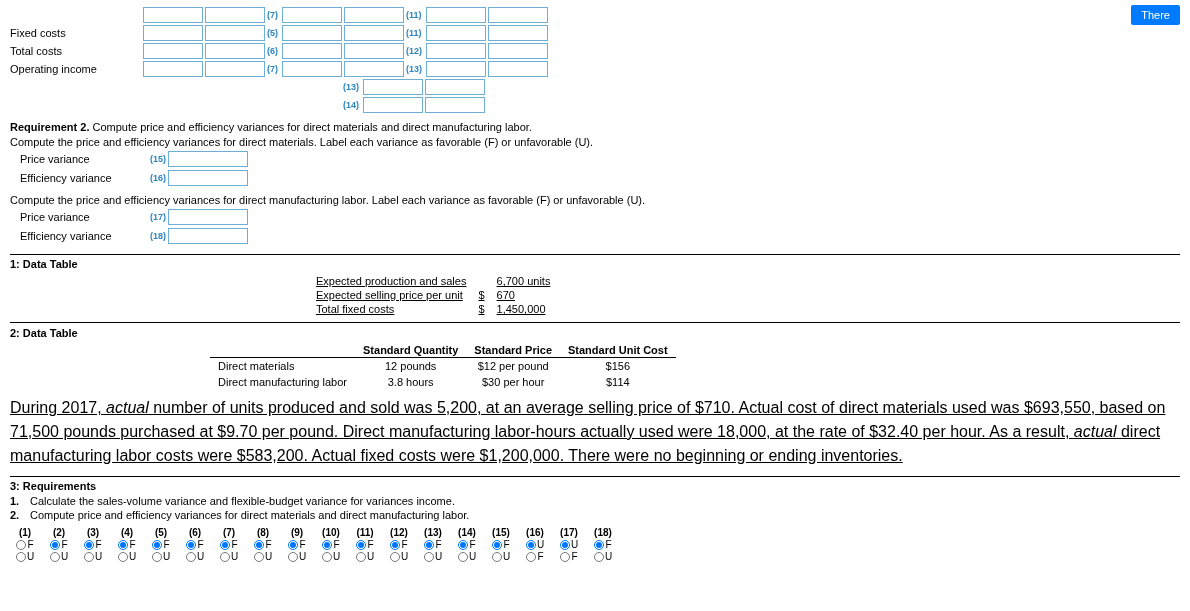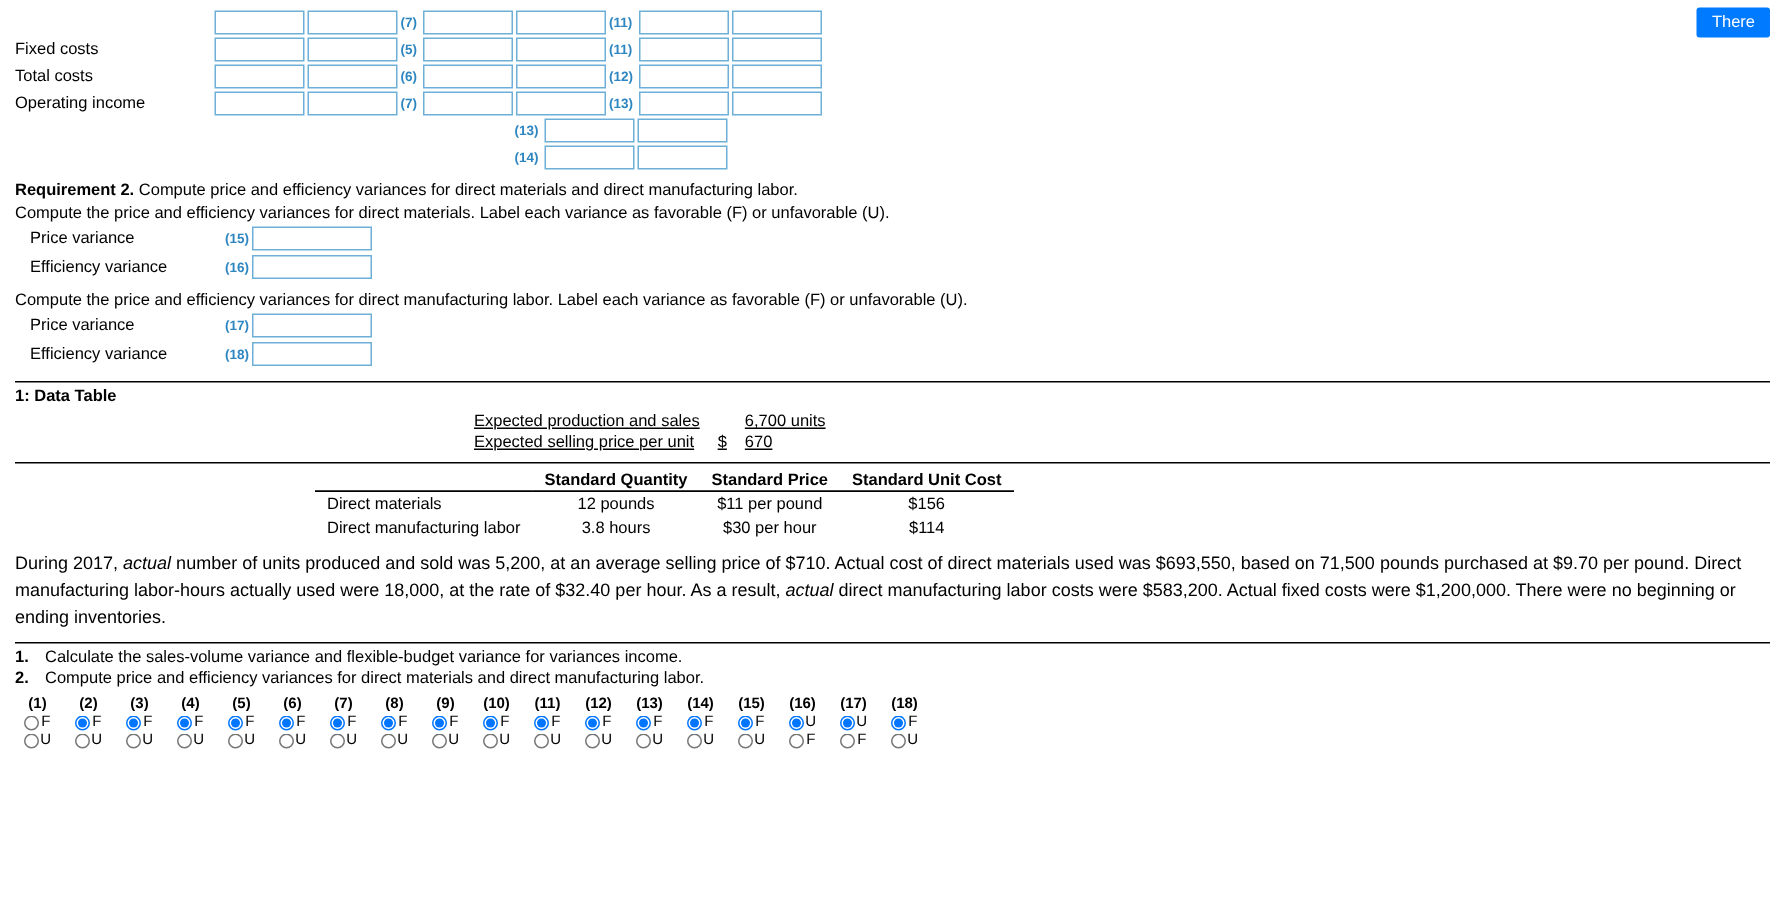--- a/index.html
+++ b/index.html
@@ -104,23 +104,24 @@
     .dt2-table td {
       font-size: 11px;
       padding: 2px 8px;
       text-align: center;
     }
     .dt2-table td:first-child {
       text-align: left;
     }
 
     .narrative-text {
-      font-size: 12px;
+      font-size: 16px;
       margin-top: 6px;
       line-height: 1.5;
+      text-decoration: underline;
     }
     .narrative-text em { font-style: italic; }
 
     
     .requirements-section {
       margin-top: 8px;
       border-top: 1px solid #000;
       padding-top: 3px;
     }
     .req-header {
@@ -321,59 +322,66 @@
           <tr>
             <td>Expected production and sales</td>
             <td></td>
             <td>6,700 units</td>
           </tr>
           <tr>
             <td>Expected selling price per unit</td>
             <td>$</td>
             <td>670</td>
           </tr>
+          <tr>
+            <td>Total fixed costs</td>
+            <td>$</td>
+            <td>1,450,000</td>
+          </tr>
         </tbody>
       </table>
     </div>
   </div>
 
   <div class="data-table-2">
+    <div class="data-table-title">2: Data Table</div>
     <div class="dt2-inner">
       <table class="dt2-table">
         <thead>
           <tr>
             <th></th>
             <th>Standard Quantity</th>
             <th>Standard Price</th>
             <th>Standard Unit Cost</th>
           </tr>
         </thead>
         <tbody>
           <tr>
             <td>Direct materials</td>
             <td>12 pounds</td>
-            <td>$11 per pound</td>
+            <td>$12 per pound</td>
             <td>$156</td>
           </tr>
           <tr>
             <td>Direct manufacturing labor</td>
             <td>3.8 hours</td>
             <td>$30 per hour</td>
             <td>$114</td>
           </tr>
         </tbody>
       </table>
     </div>
   </div>
 
   <p class="narrative-text">
     During 2017, <em>actual</em> number of units produced and sold was 5,200, at an average selling price of $710. Actual cost of direct materials used was $693,550, based on 71,500 pounds purchased at $9.70 per pound. Direct manufacturing labor-hours actually used were 18,000, at the rate of $32.40 per hour. As a result, <em>actual</em> direct manufacturing labor costs were $583,200. Actual fixed costs were $1,200,000. There were no beginning or ending inventories.
   </p>
 
   <div class="requirements-section">
+    <div class="req-header">3: Requirements</div>
     <ul class="req-list">
       <li>
         <span class="num">1.</span>
         <span>Calculate the sales-volume variance and flexible-budget variance for variances income.</span>
       </li>
       <li>
         <span class="num">2.</span>
         <span>Compute price and efficiency variances for direct materials and direct manufacturing labor.</span>
       </li>
     </ul>

